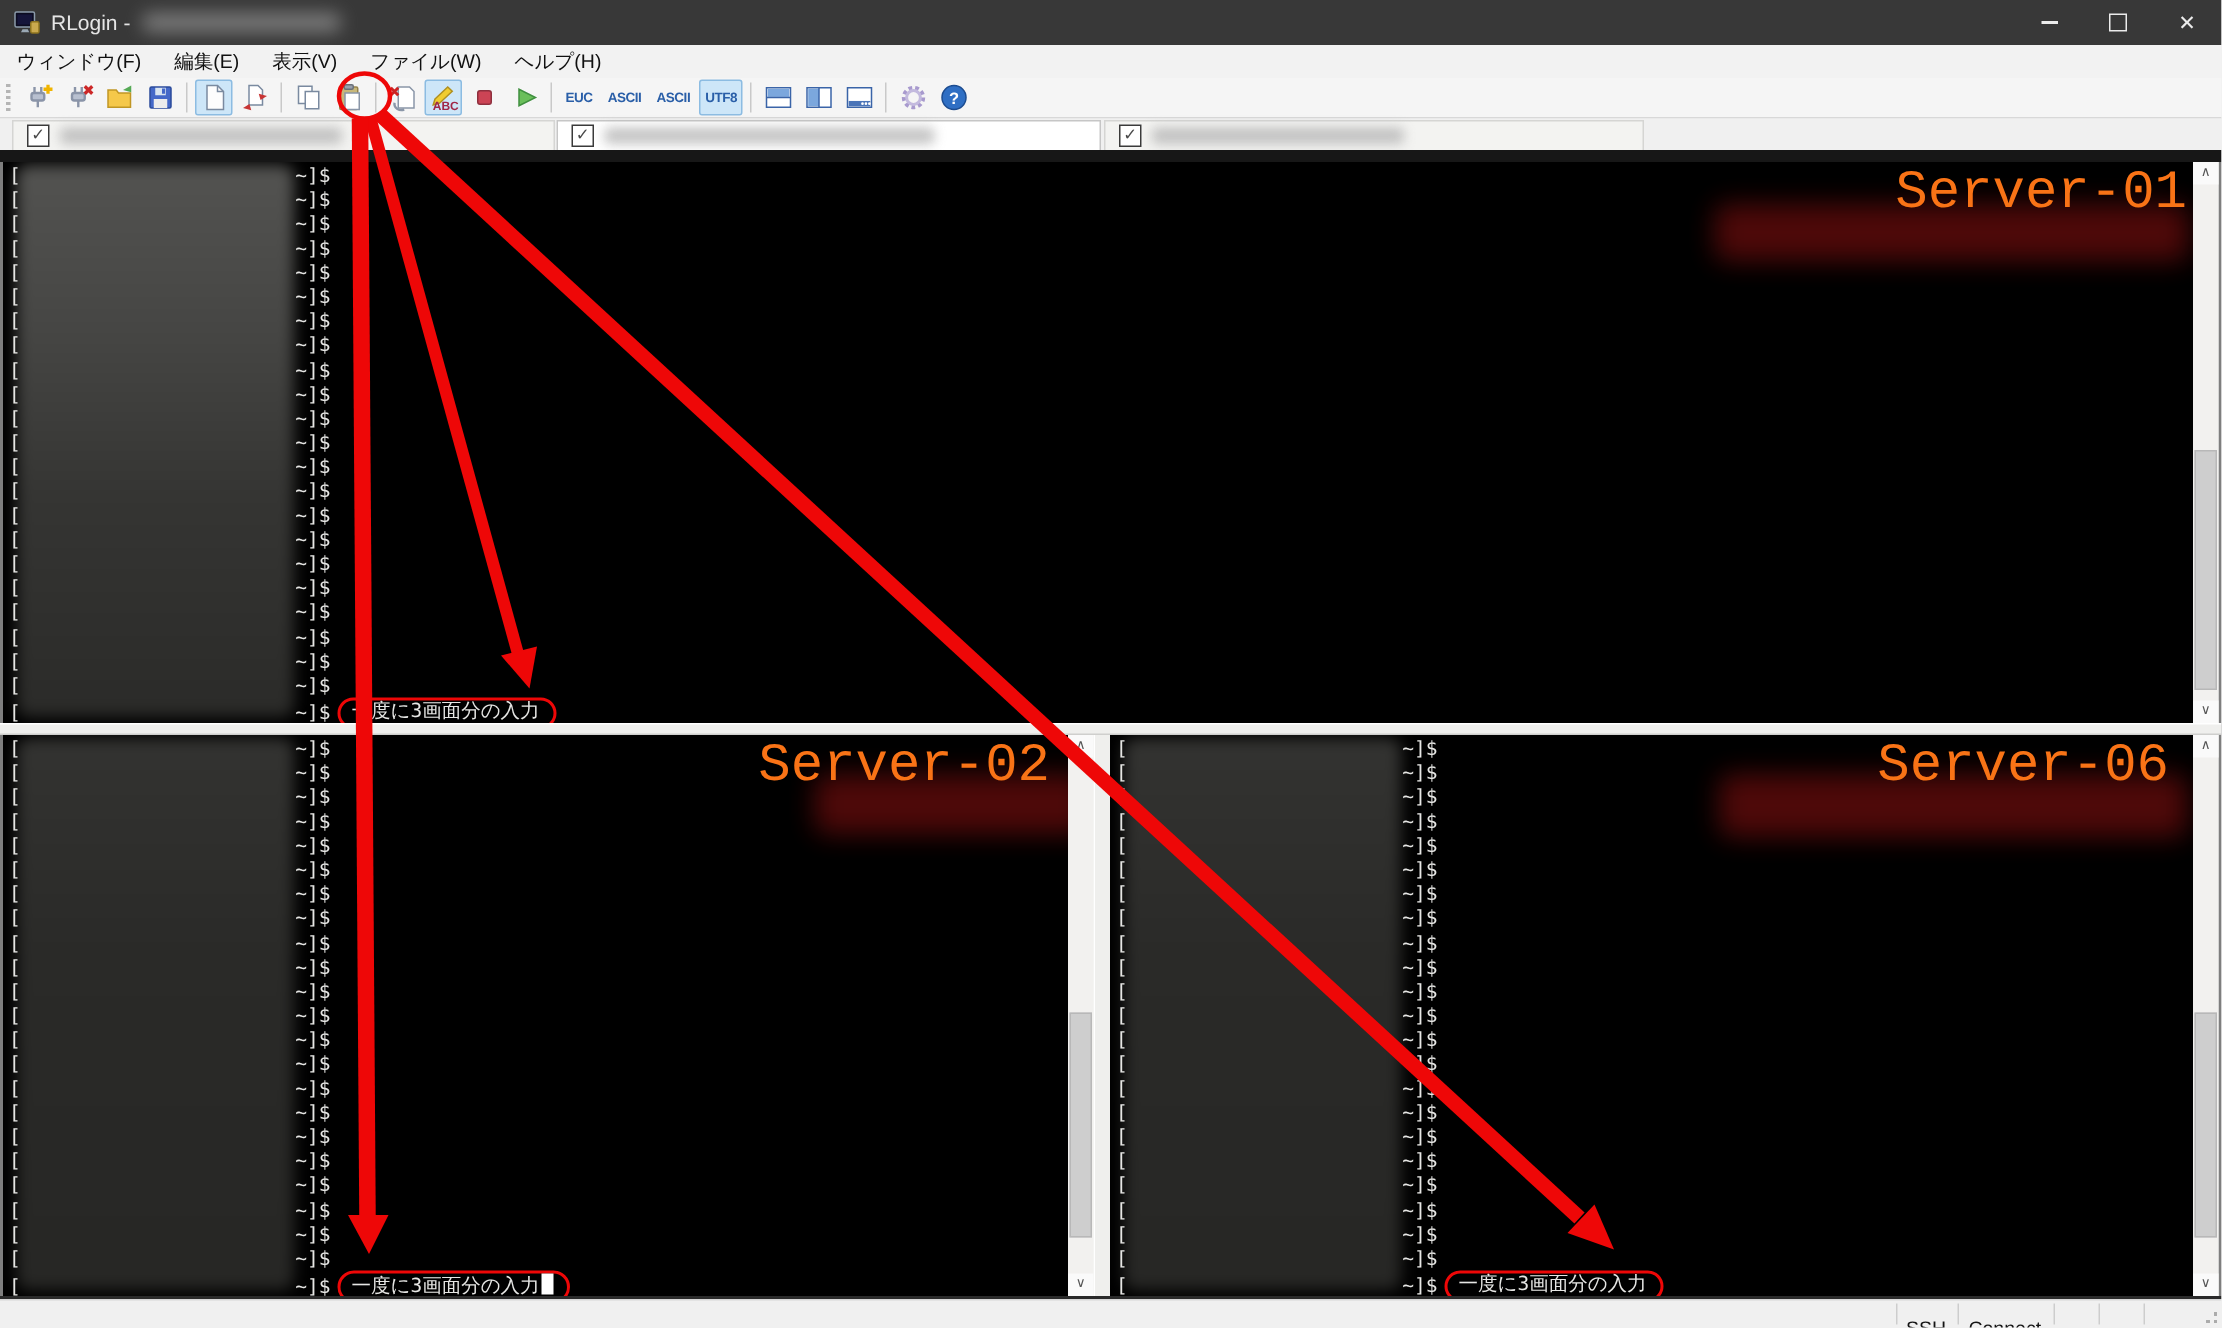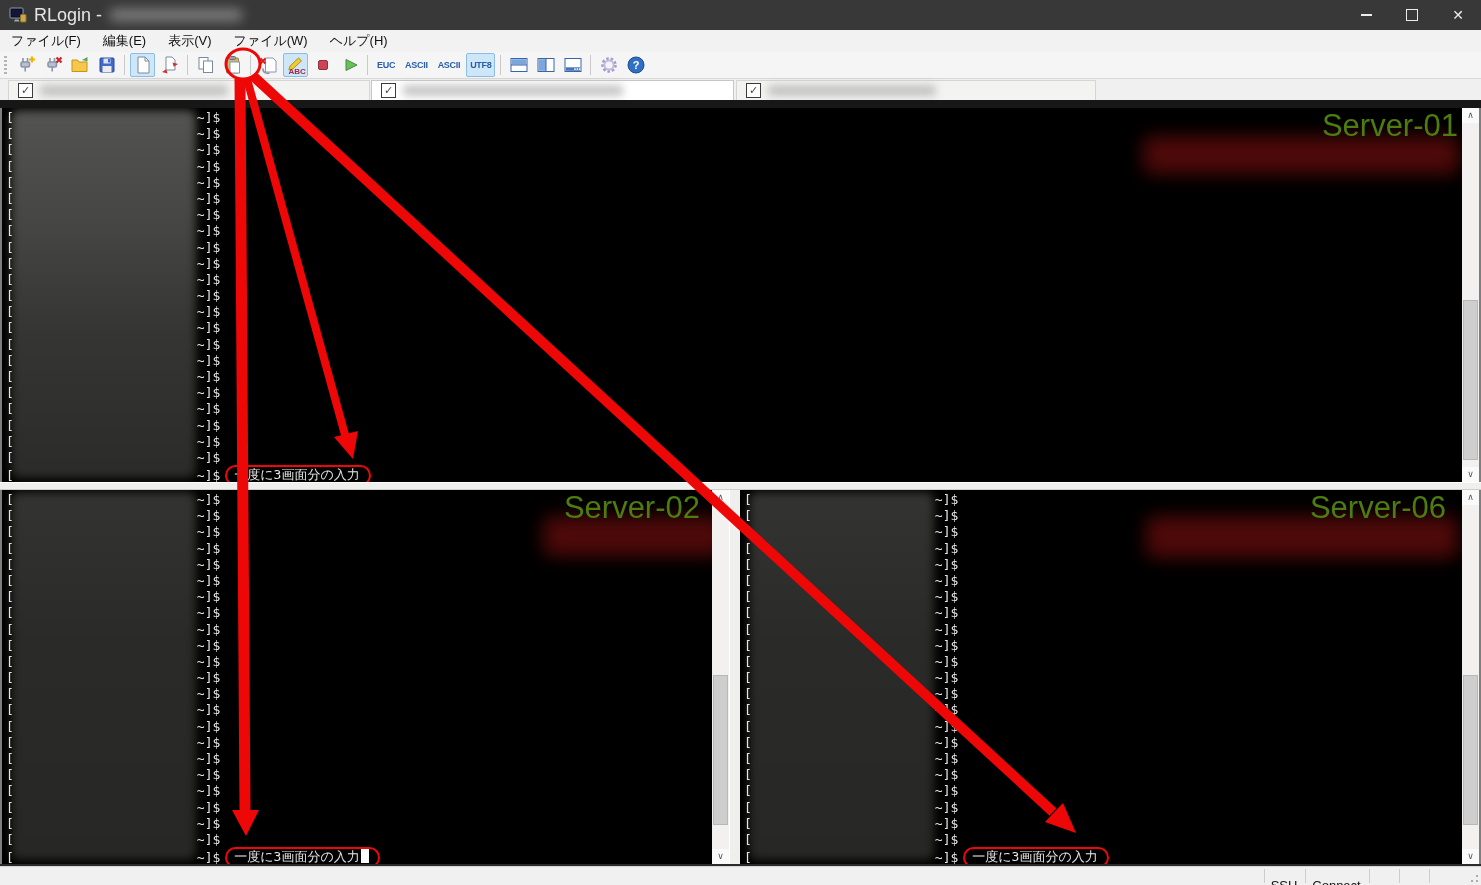--- a/index.html
+++ b/index.html
@@ -4,21 +4,21 @@
 <style>
   html,body{margin:0;padding:0}
   body{
     width:1481px;height:885px;position:relative;overflow:hidden;
     font-family:"Liberation Sans",sans-serif;background:#f0f0f0;
     --red:#ee0707;
   }
   
   .titlebar{position:absolute;left:0;top:0;width:1481px;height:30px;background:#383838;display:flex;align-items:center}
   .app-icon{margin:0 7px 0 9px;display:flex}
-  .title-text{color:#e6e6e6;font-size:18px;white-space:pre}
+  .title-text{color:#e6e6e6;font-size:14px;white-space:pre}
   .title-blur{width:132px;height:12px;margin-left:8px;background:#909090;border-radius:4px;filter:blur(6px);opacity:.8}
   .win-controls{position:absolute;right:0;top:0;height:30px;display:flex}
   .win-btn{width:46px;height:30px;display:flex;align-items:center;justify-content:center}
   .min-glyph{width:11px;height:2px;background:#ececec}
   .max-glyph{width:10px;height:10px;border:1.3px solid #ececec}
   .close-glyph{color:#ececec;font-size:14px;line-height:14px}
   
   .menubar{position:absolute;left:0;top:30px;width:1481px;height:22px;background:#f2f2f2;display:flex;align-items:center;font-size:13px;color:#101010}
   .menu-item{padding:0 11px;height:100%;display:flex;align-items:center}
   
@@ -44,21 +44,21 @@
   .edgeR{position:absolute;left:1479px;top:108px;width:2px;height:756px;background:#7e7e7e}
   .hsplit{position:absolute;left:0;top:482px;width:1481px;height:8px;background:#efefed;border-top:1px solid #ffffff;border-bottom:1px solid #cfcfcd;box-sizing:border-box}
   .vsplit{position:absolute;left:729px;top:490px;width:11px;height:374px;background:#efefed;border-left:1px solid #ffffff;box-sizing:border-box}
   .botline{position:absolute;left:0;top:864px;width:1481px;height:2px;background:#2a2a2a}
   .term-lines{position:absolute;left:0;top:2px;right:0;font-family:"DejaVu Sans Mono","Liberation Mono",monospace;font-size:13px;color:#e6e6e4;z-index:2}
   .tl{height:16.2px;line-height:16.2px;white-space:nowrap;padding-left:4px}
   .gap{display:inline-block;width:183px}
   .smudge{position:absolute;left:9px;top:2px;width:185px;height:368px;filter:blur(5px);border-radius:8px;z-index:1}
   #pane1 .smudge{background:linear-gradient(180deg,#535351 0%,#464644 30%,#353533 60%,#2b2b29 100%)}
   #pane2 .smudge,#pane3 .smudge{background:linear-gradient(180deg,#333331 0%,#2a2a28 40%,#272725 100%)}
-  .server-label{position:absolute;top:0;font-size:31px;color:#4d7c0f;z-index:4;font-family:Liberation Sans, sans-serif}
+  .server-label{position:absolute;top:0;font-size:36px;color:#f97316;z-index:4;font-family:Liberation Mono, monospace}
   #pane1 .server-label{right:4px}
   #pane2 .server-label{right:12px}
   #pane3 .server-label{right:16px}
   .red-banner{position:absolute;background:#5c0b0b;filter:blur(9px);border-radius:8px;opacity:.85;z-index:3}
   #pane1 .red-banner{left:1141px;top:28px;width:316px;height:38px}
   #pane2 .red-banner{left:541px;top:26px;width:182px;height:40px}
   #pane3 .red-banner{left:406px;top:26px;width:312px;height:42px}
   .callout{display:inline-block;border:2.5px solid var(--red);border-radius:11px;padding:0 9px 1px 7px;margin-left:5px;position:relative;top:-1px}
   .cursor{display:inline-block;width:8px;height:14px;background:#ffffff;vertical-align:-2px;margin-left:1px}
   
@@ -105,21 +105,21 @@
     <div class="win-btn">
         <span class="max-glyph"></span>
       </div>
     <div class="win-btn">
         <span class="close-glyph">✕</span>
       </div>
   </div>
 </div>
 
 <div class="menubar" id="menubar">
-    <div class="menu-item">ファイル(F)</div>
+    <div class="menu-item">ウィンドウ(F)</div>
     <div class="menu-item">編集(E)</div>
     <div class="menu-item">表示(V)</div>
     <div class="menu-item">ファイル(W)</div>
     <div class="menu-item">ヘルプ(H)</div>
   </div>
 
 <div class="toolbar" id="toolbar">
   <span class="tgrip"></span>
 <div class="tbtn">
       <svg width="20" height="20" viewBox="0 0 20 20">

